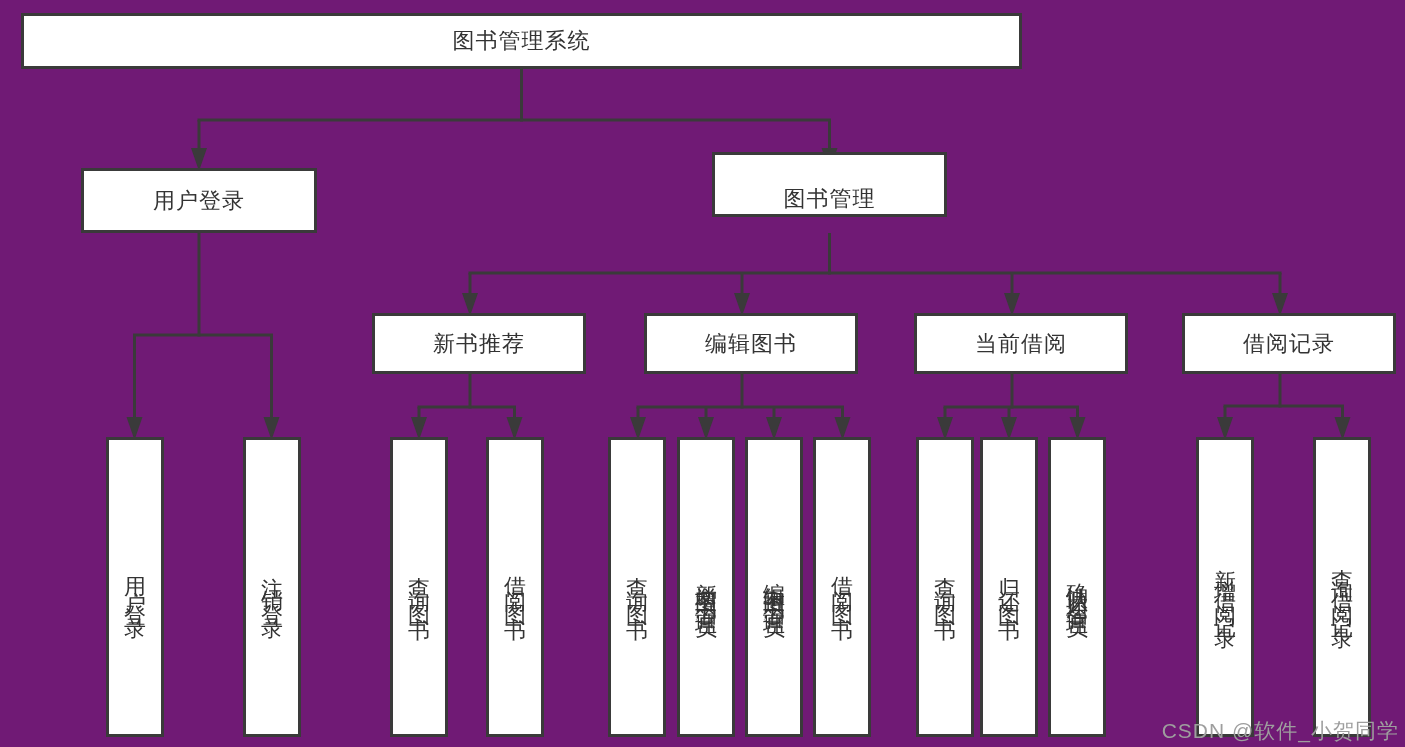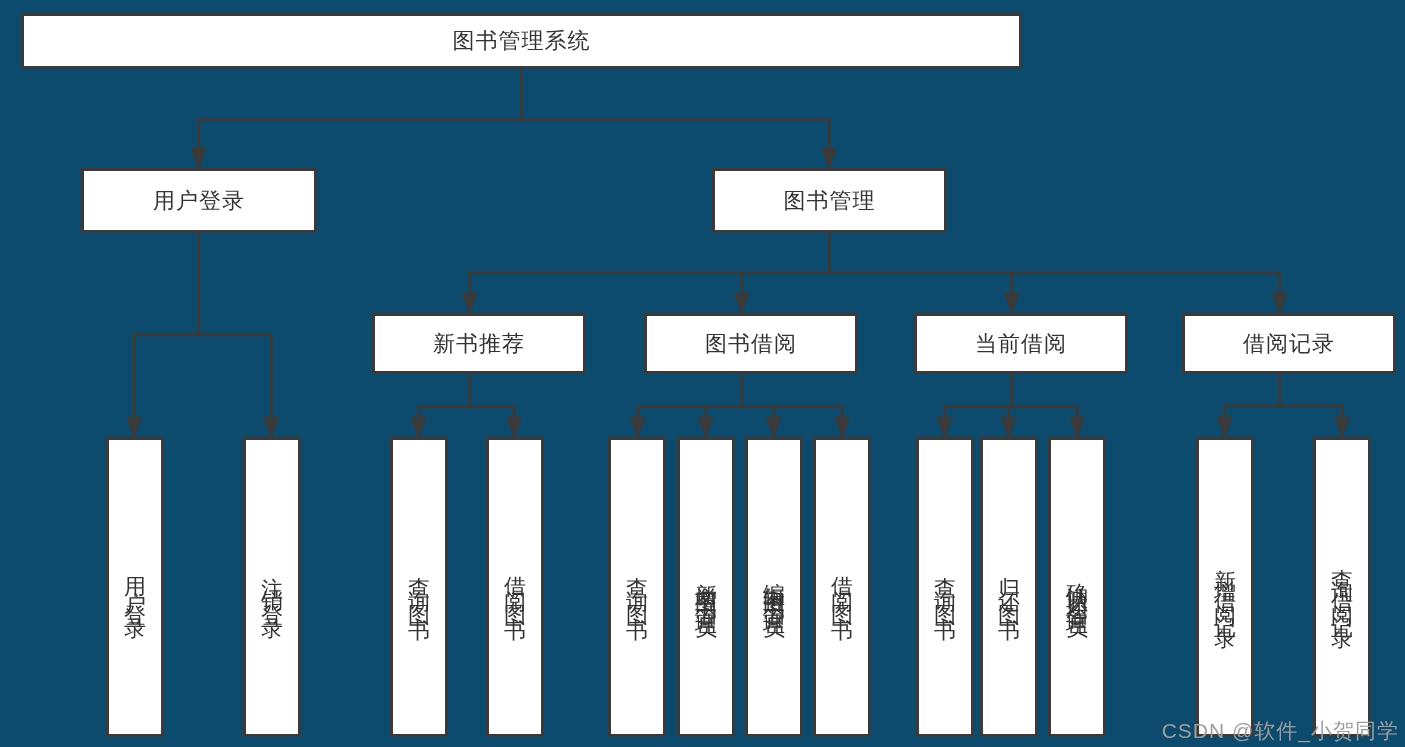--- a/index.html
+++ b/index.html
@@ -5,21 +5,21 @@
   html, body {
     margin: 0;
     padding: 0;
     background: #ffffff;
     font-family: "Liberation Sans", sans-serif;
   }
   .canvas {
     position: relative;
     width: 1405px;
     height: 747px;
-    background: #0c4a6e;
+    background: #701a75;
     overflow: hidden;
   }
   svg.connectors {
     position: absolute;
     left: 0;
     top: 0;
     z-index: 1;
   }
   .box {
     position: absolute;
@@ -32,21 +32,21 @@
     z-index: 2;
     color: #333333;
   }
   .box span {
     font-size: 22px;
     letter-spacing: 1px;
     white-space: nowrap;
   }
   .root   { left: 21px;  top: 13px;  width: 1001px; height: 56px; }
   .lvl2-a { left: 81px;  top: 168px; width: 236px;  height: 65px; }
-  .lvl2-b { left: 712px; top: 168px; width: 235px;  height: 65px; }
+  .lvl2-b { left: 712px; top: 152px; width: 235px;  height: 65px; align-items: flex-end; }
   .lvl3   { top: 313px; width: 214px; height: 61px; margin-left: 9px; }
   .leaf   { top: 437px; width: 58px;  height: 300px; }
   .leaf span {
     writing-mode: vertical-rl;
     font-size: 22px;
     letter-spacing: 14px;
   }
   .leaf.mid span  { letter-spacing: 12px; }
   .leaf.long span { letter-spacing: 5px; }
   .watermark {
@@ -142,21 +142,21 @@
     <span>用户登录</span>
   </div>
   <div class="box lvl2-b">
     <span>图书管理</span>
   </div>
 
   <div class="box lvl3" style="left:363px">
     <span>新书推荐</span>
   </div>
   <div class="box lvl3" style="left:635px">
-    <span>图书借阅</span>
+    <span>编辑图书</span>
   </div>
   <div class="box lvl3" style="left:1173px">
     <span>借阅记录</span>
   </div>
   <div class="box lvl3" style="left:905px">
     <span>当前借阅</span>
   </div>
 
   <div class="box leaf" style="left:106px">
     <span>用户登录</span>

